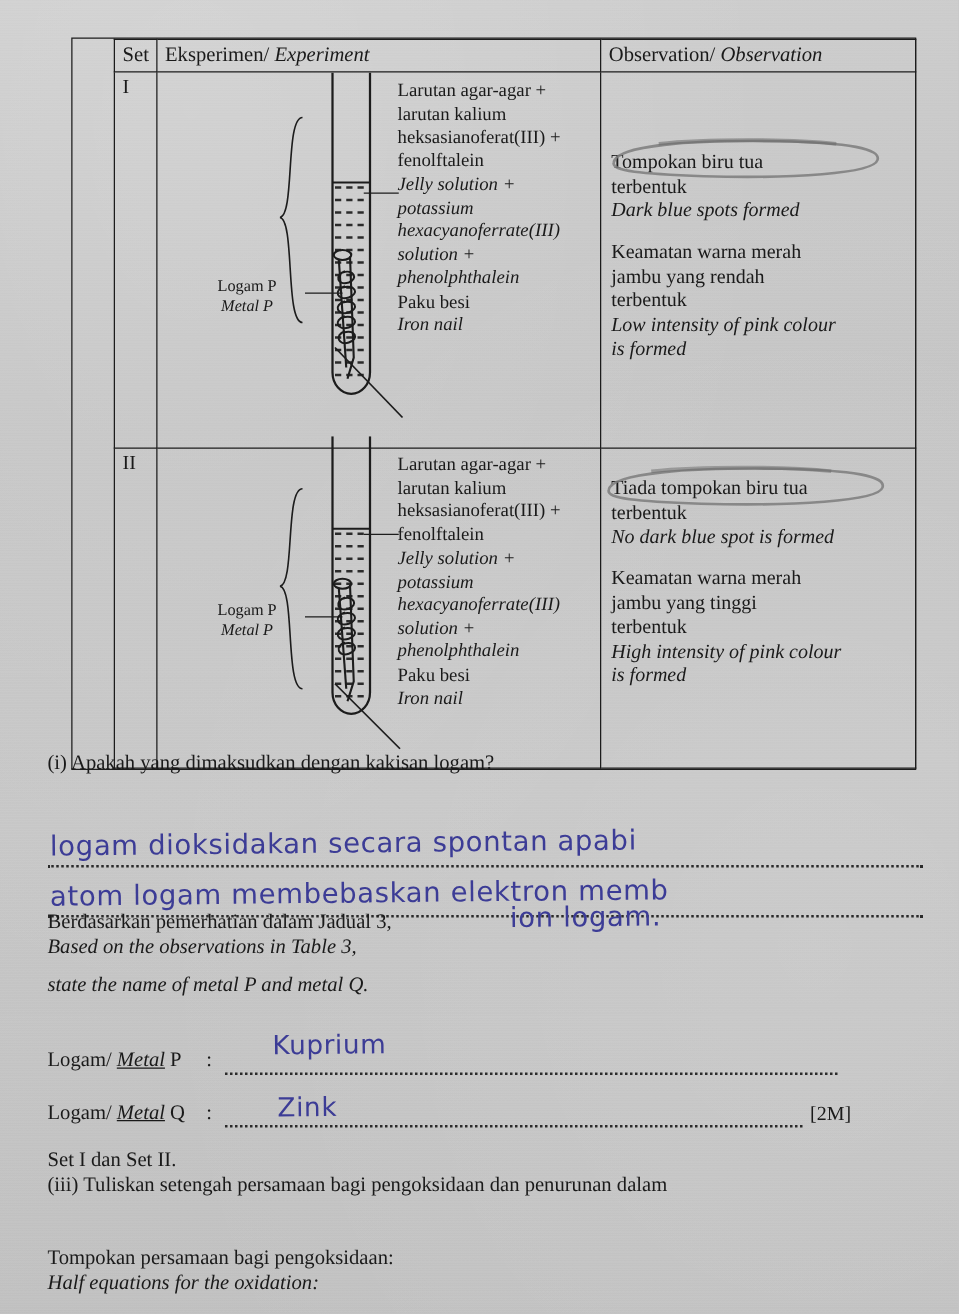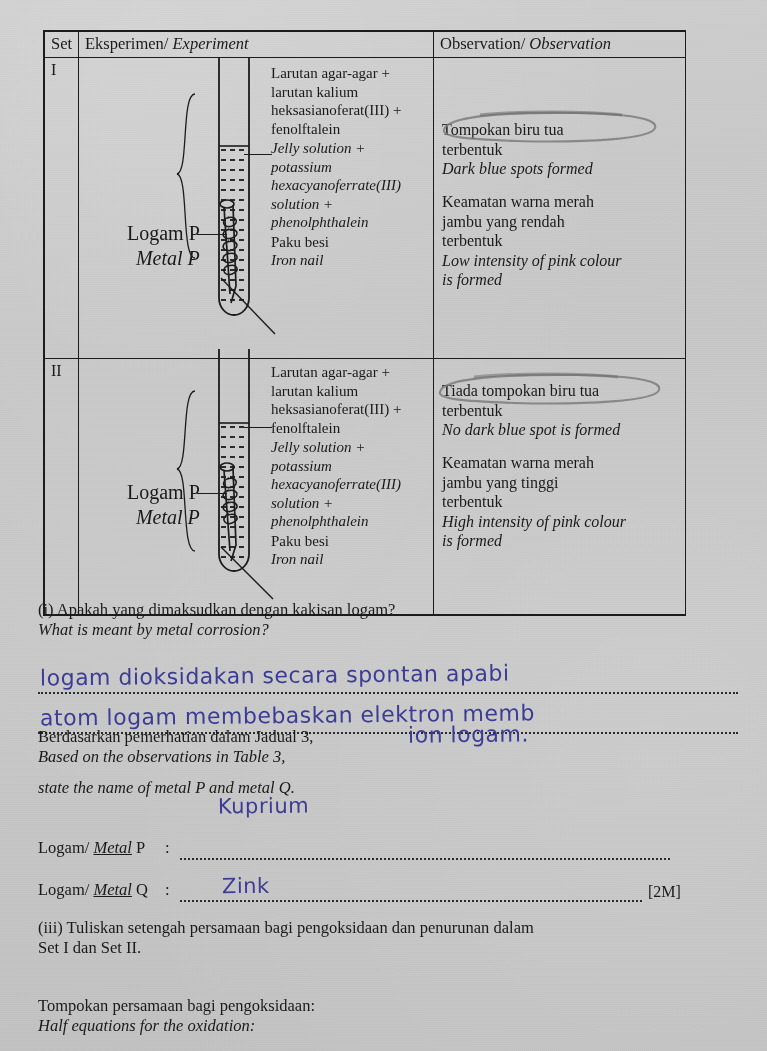--- a/index.html
+++ b/index.html
@@ -21,23 +21,24 @@
   }
   .grain{
     position:absolute;inset:0;pointer-events:none;
     background-image:
       repeating-linear-gradient(0deg, rgba(0,0,0,0.012) 0 1px, rgba(255,255,255,0.012) 1px 2px);
     opacity:.8;
   }
 
   
   .tbl{
-    position:absolute;left:43px;top:30px;width:641px;
+    position:absolute;left:57px;top:30px;width:641px;
     border:1.6px solid #1c1c1c;
     border-collapse:collapse;
+    padding-left:33px;
   }
   .tbl table{border-collapse:collapse;width:100%;table-layout:fixed;}
   .tbl td,.tbl th{
     border:1.4px solid #1c1c1c;
     vertical-align:top;
     padding:0;
   }
   .c-set{width:34px;}
   .c-exp{width:355px;}
   .c-obs{width:252px;}
@@ -54,21 +55,21 @@
   .exptext{
     position:absolute;left:192px;top:6px;width:168px;
     font-size:15px;line-height:1.235;
   }
   .expcell.two .exptext{top:4px;}
   .exptext .bm{display:block;}
   .exptext .en{display:block;font-style:italic;}
   .exptext .grp{margin-bottom:1px;}
 
   .lbl{
-    position:absolute;left:48px;font-size:20px;line-height:1.22;text-align:right;
+    position:absolute;left:48px;font-size:13px;line-height:1.22;text-align:center;
   }
   .lbl .en{font-style:italic;}
 
   
   .lead{position:absolute;background:#1c1c1c;height:1.3px;}
 
   
   .tube{position:absolute;}
   .obscell{padding:0;position:relative;}
   .obstext{
@@ -346,21 +347,20 @@
         <path d="M40,6 C78,2 148,2 184,6" fill="none" stroke="#6a6a6a" stroke-width="3" opacity="0.5"></path>
       </svg>
     </td>
   </tr>
 </tbody>
     </table>
 </div>
 
 <div class="q" style="left:38px;top:600px;width:700px;">
   <span class="bm">(i) Apakah yang dimaksudkan dengan kakisan logam?</span>
-  <span class="en">What is meant by metal corrosion?</span>
 </div>
 
 <div class="dots" style="left:38px;top:692px;width:700px;"></div>
 <div class="hand" style="left:40px;top:663px;">logam dioksidakan secara spontan apabi</div>
 
 <div class="dots" style="left:38px;top:732px;width:700px;"></div>
 <div class="hand" style="left:40px;top:703px;">atom logam membebaskan elektron memb</div>
 
 <div class="q" style="left:38px;top:727px;width:430px;">
   <span class="bm">Berdasarkan pemerhatian dalam Jadual 3,</span>
@@ -372,33 +372,33 @@
   <span class="en">state the name of metal P and metal Q.</span>
 </div>
 
 <div class="rowlbl" style="left:38px;top:838px;">
   <span>Logam/</span>
   <span class="en">Metal</span>
   <span>P</span>
 </div>
 <div class="rowlbl" style="left:165px;top:838px;">:</div>
 <div class="dots" style="left:180px;top:858px;width:490px;"></div>
-<div class="hand sm" style="left:218px;top:794px;">Kuprium</div>
+<div class="hand sm" style="left:218px;top:824px;">Kuprium</div>
 
 <div class="rowlbl" style="left:38px;top:880px;">
   <span>Logam/</span>
   <span class="en">Metal</span>
   <span>Q</span>
 </div>
 <div class="rowlbl" style="left:165px;top:880px;">:</div>
 <div class="dots" style="left:180px;top:900px;width:462px;"></div>
 <div class="hand sm" style="left:222px;top:874px;">Zink</div>
 <div class="marks" style="left:648px;top:883px;">[2M]</div>
 
 <div class="q" style="left:38px;top:918px;width:700px;">
+  <span class="bm">Set I dan Set II.</span>
   <span class="bm">(iii) Tuliskan setengah persamaan bagi pengoksidaan dan penurunan dalam</span>
-  <span class="bm">Set I dan Set II.</span>
 </div>
 
 <div class="q" style="left:38px;top:996px;width:700px;">
   <span class="bm">Tompokan persamaan bagi pengoksidaan:</span>
   <span class="en">Half equations for the oxidation:</span>
 </div>
 
 </body></html>

